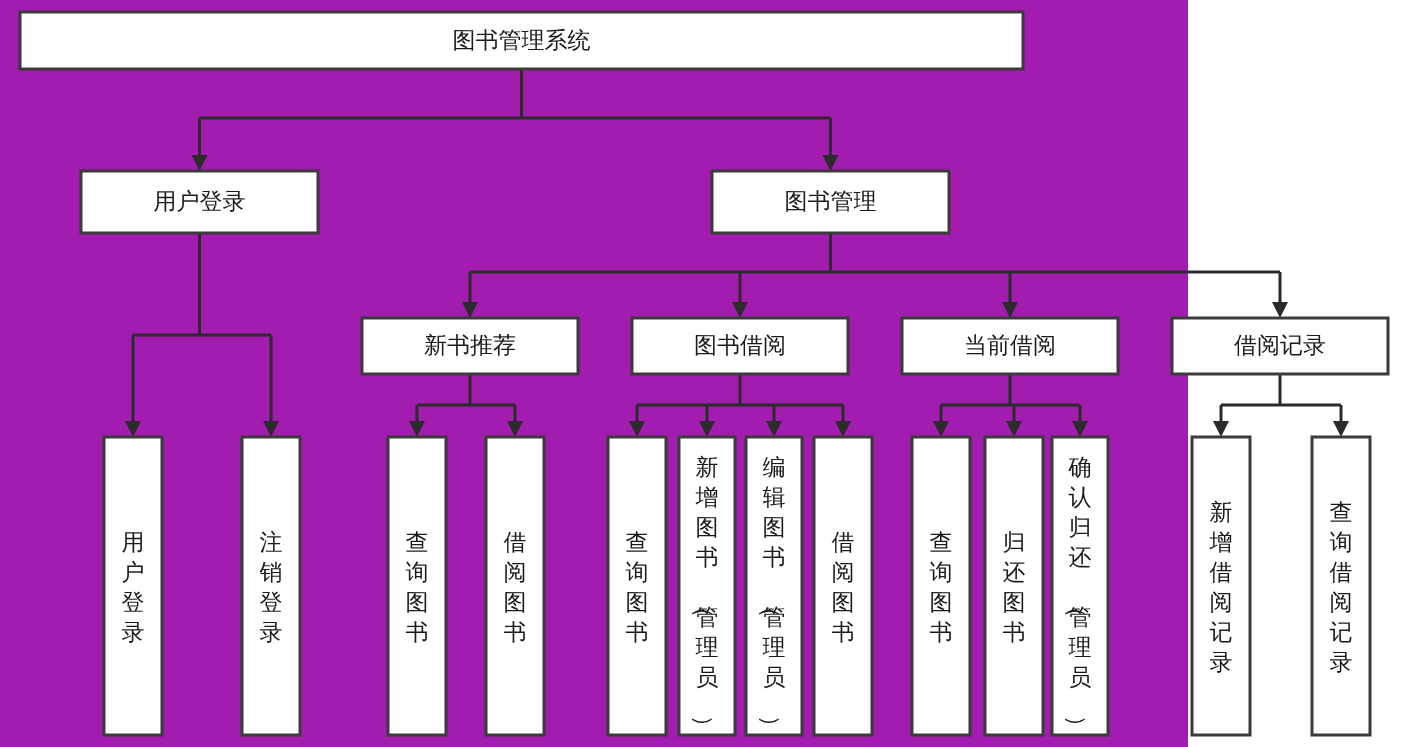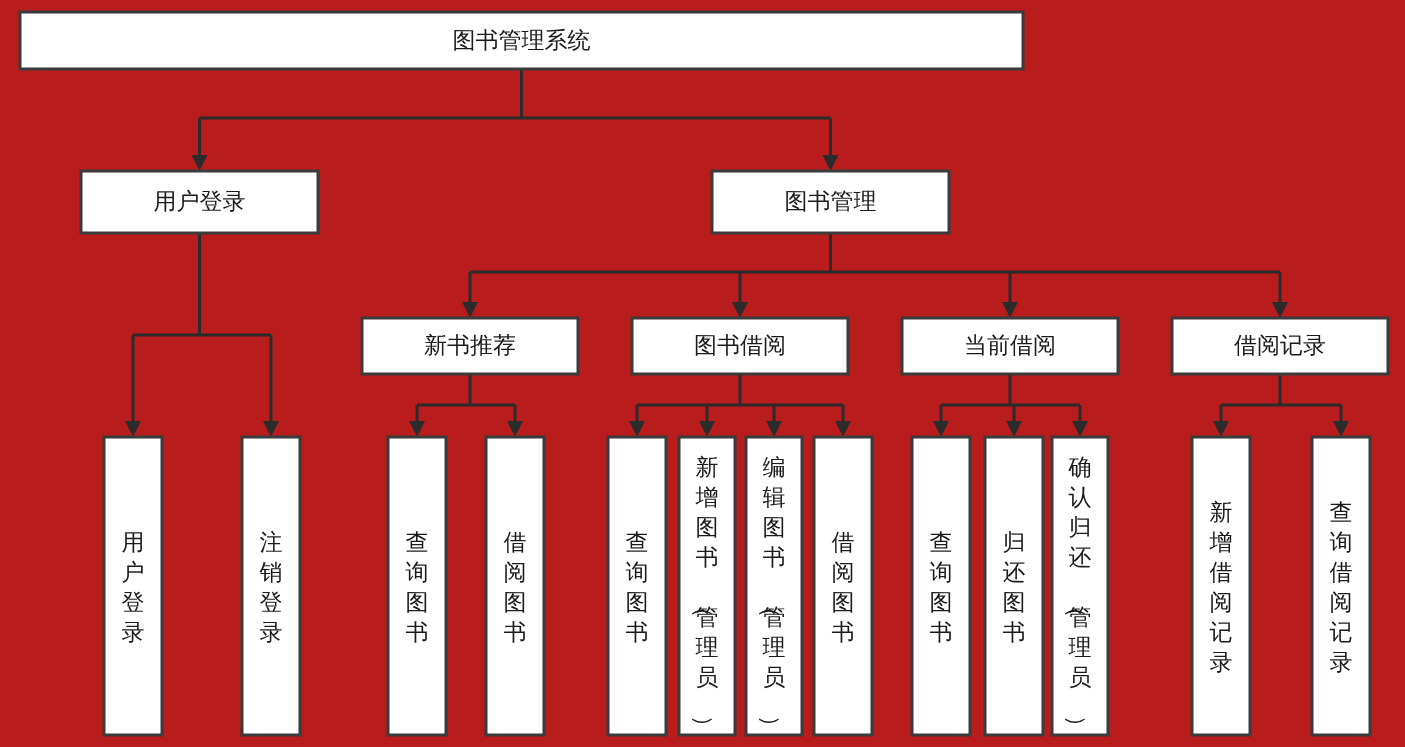--- a/index.html
+++ b/index.html
@@ -8,23 +8,23 @@
     background: #ffffff;
   }
   body {
     width: 1405px;
     height: 747px;
     font-family: "Liberation Sans", "DejaVu Sans", sans-serif;
     overflow: hidden;
   }
   #diagram-root {
     position: relative;
-    width: 1405px;
+    width: 1188px;
     height: 747px;
-    background: #b91c1c;
+    background: #a21caf;
   }
   svg#flow-svg {
     position: absolute;
     left: 0;
     top: 0;
     width: 1405px;
     height: 747px;
     display: block;
   }
   .node-rect {

